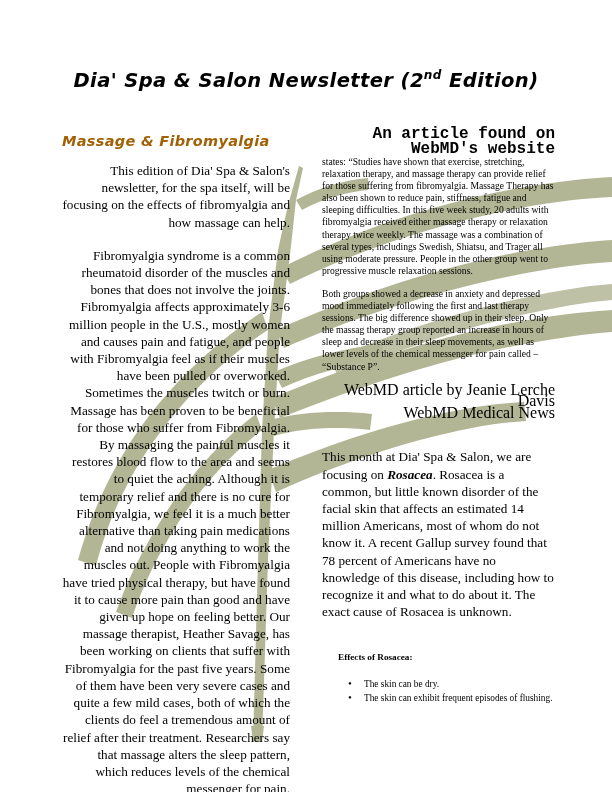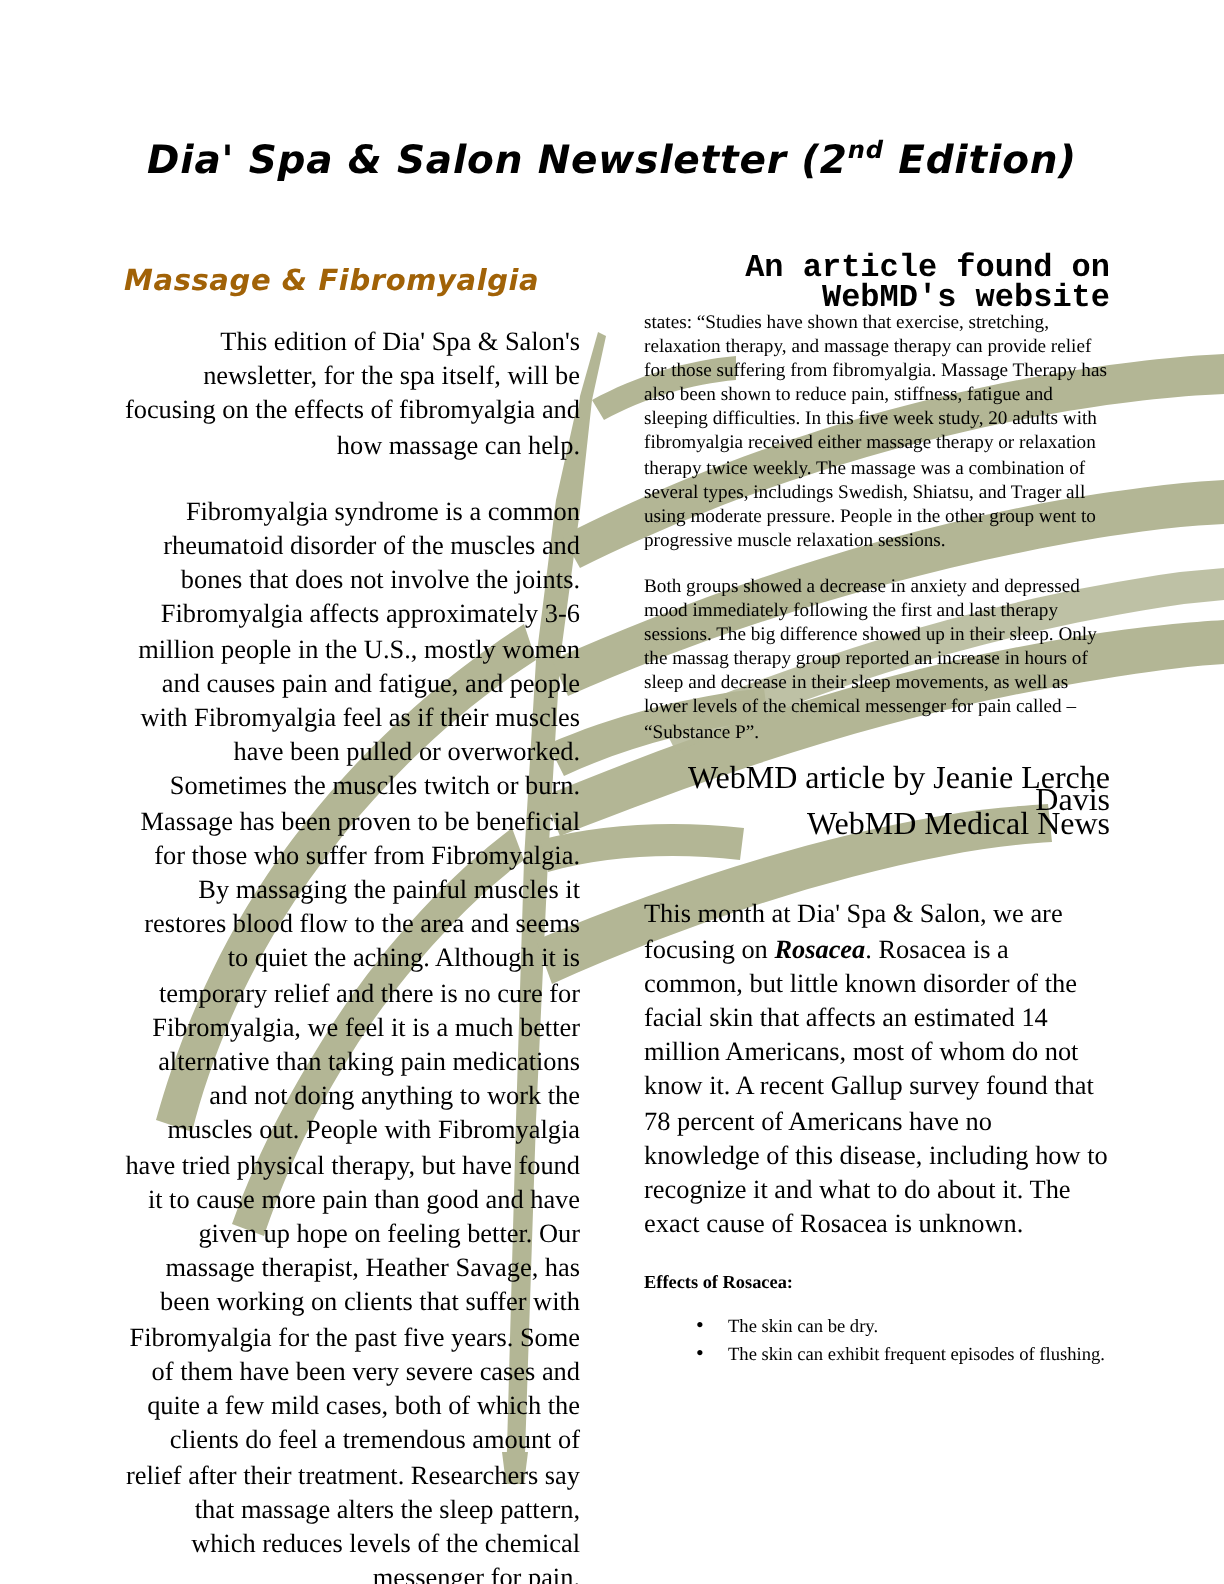--- a/index.html
+++ b/index.html
@@ -129,21 +129,21 @@
     color: #000;
     margin: 0;
   }
   .rosacea-body em { font-style: italic; font-weight: bold; }
 
   .effects-head {
     font-family: "Liberation Serif", serif;
     font-weight: bold;
     font-size: 9.2px;
     color: #000;
-    margin: 0;
+    margin: 16px;
   }
 
   ul.bullets {
     margin: 12px 0 0 0;
     padding-left: 42px;
     list-style: none;
   }
   ul.bullets li {
     font-family: "Liberation Serif", serif;
     font-size: 9.3px;

